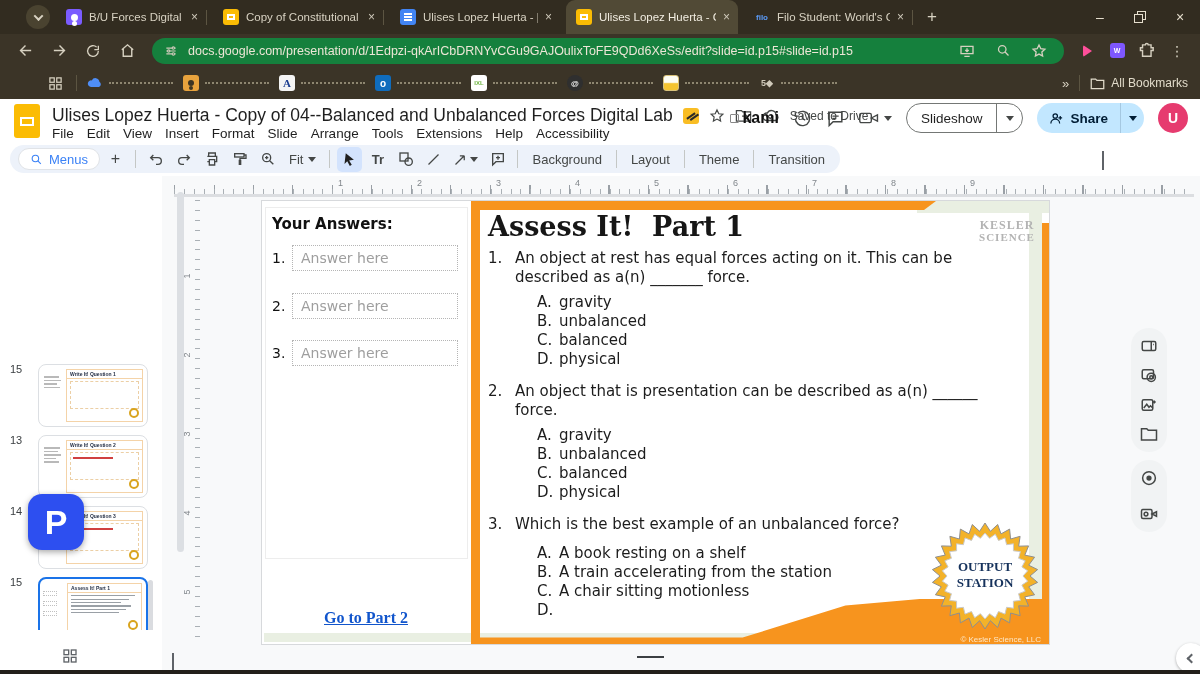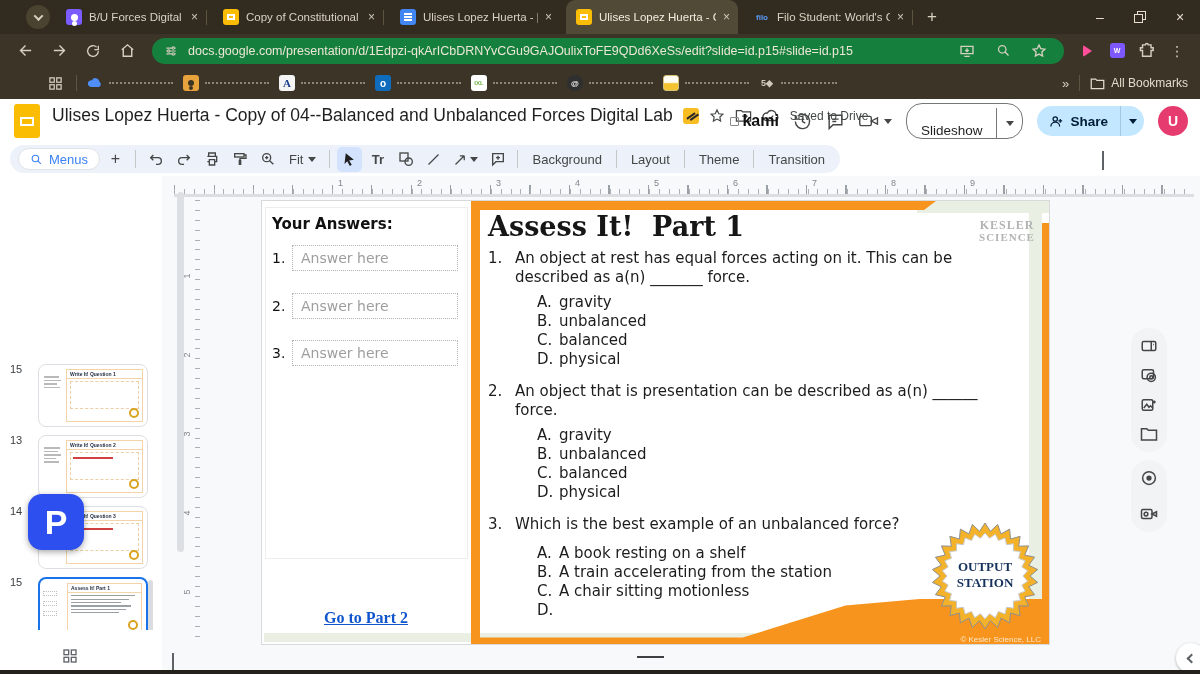--- a/index.html
+++ b/index.html
@@ -71,21 +71,21 @@
   .doctitle { font-size:17.5px; color:#1f1f1f; white-space:nowrap; }
   .kamidoc { width:16px; height:16px; background:#f9bd24; border-radius:3px; position:relative; }
   .kamidoc i { position:absolute; left:3px; top:7px; width:10px; height:2px; background:#2a2a2a; transform:rotate(-35deg); box-shadow:2px 3px 0 #2a2a2a; }
   .hico { color:#444746; display:flex; align-items:center; }
   .savedtxt { font-size:12px; color:#444746; }
   .menurow { position:absolute; left:52px; top:27px; display:flex; gap:13px; }
   .menuitem { font-size:13.5px; color:#1f1f1f; }
   .header-right { position:absolute; right:12px; top:4px; display:flex; align-items:center; gap:14px; }
   .kamilogo { display:flex; align-items:center; gap:3px; font-weight:bold; font-size:16px; color:#111; }
   .kamilogo .ext { font-size:9px; color:#555; border:1px solid #888; width:9px; height:9px; display:inline-block; border-radius:1px; }
-  .slideshowbtn { display:flex; align-items:flex-end; height:36px; border:1px solid #747775; border-radius:16px; overflow:hidden; }
+  .slideshowbtn { display:flex; align-items:center; height:30px; border:1px solid #747775; border-radius:16px; overflow:hidden; }
   .slideshowbtn .main { padding:0 14px; font-size:13.5px; color:#1f1f1f; }
   .slideshowbtn .caretseg { width:26px; height:30px; border-left:1px solid #747775; display:flex; align-items:center; justify-content:center; }
   .caret { width:0; height:0; border-left:4px solid transparent; border-right:4px solid transparent; border-top:5px solid #444746; }
   .sharebtn { display:flex; align-items:center; height:30px; background:#c2e7ff; border-radius:16px; overflow:hidden; color:#001d35; }
   .sharebtn .main { display:flex; align-items:center; gap:6px; padding:0 12px; font-size:13.5px; font-weight:bold; }
   .sharebtn .caretseg { width:24px; height:30px; border-left:1px solid rgba(0,29,53,.15); display:flex; align-items:center; justify-content:center; }
   .sharebtn .caret { border-top-color:#001d35; }
   .avatar { width:30px; height:30px; border-radius:50%; background:#e63b6f; color:#fff; font-size:14px; font-weight:bold;
     display:flex; align-items:center; justify-content:center; }
 
@@ -398,20 +398,33 @@
           </svg>
       </span>
       <span class="hico">
         <svg class="i" width="18" height="14" viewBox="0 0 24 18" fill="none" stroke="currentColor" stroke-width="1.8">
             <path d="M6 15a5 5 0 1 1 1.2-9.9A6 6 0 0 1 18.6 7 4.2 4.2 0 0 1 18 15z"></path>
             <path d="M9 10.5l2 2 4-4"></path>
           </svg>
       </span>
       <span class="savedtxt">Saved to Drive</span>
     </div>
+    <div class="menurow">
+      <span class="menuitem">File</span>
+      <span class="menuitem">Edit</span>
+      <span class="menuitem">View</span>
+      <span class="menuitem">Insert</span>
+      <span class="menuitem">Format</span>
+      <span class="menuitem">Slide</span>
+      <span class="menuitem">Arrange</span>
+      <span class="menuitem">Tools</span>
+      <span class="menuitem">Extensions</span>
+      <span class="menuitem">Help</span>
+      <span class="menuitem">Accessibility</span>
+    </div>
     <div class="header-right">
       <span class="kamilogo">
           <span class="ext"></span>
           <span>kami</span>
         </span>
       <span class="hico">
         <svg class="i" width="19" height="19" viewBox="0 0 24 24" fill="none" stroke="currentColor" stroke-width="1.8">
             <path d="M3 12a9 9 0 1 0 3-6.7M3 4v5h5"></path>
             <path d="M12 7v5l3.5 2"></path>
           </svg>

